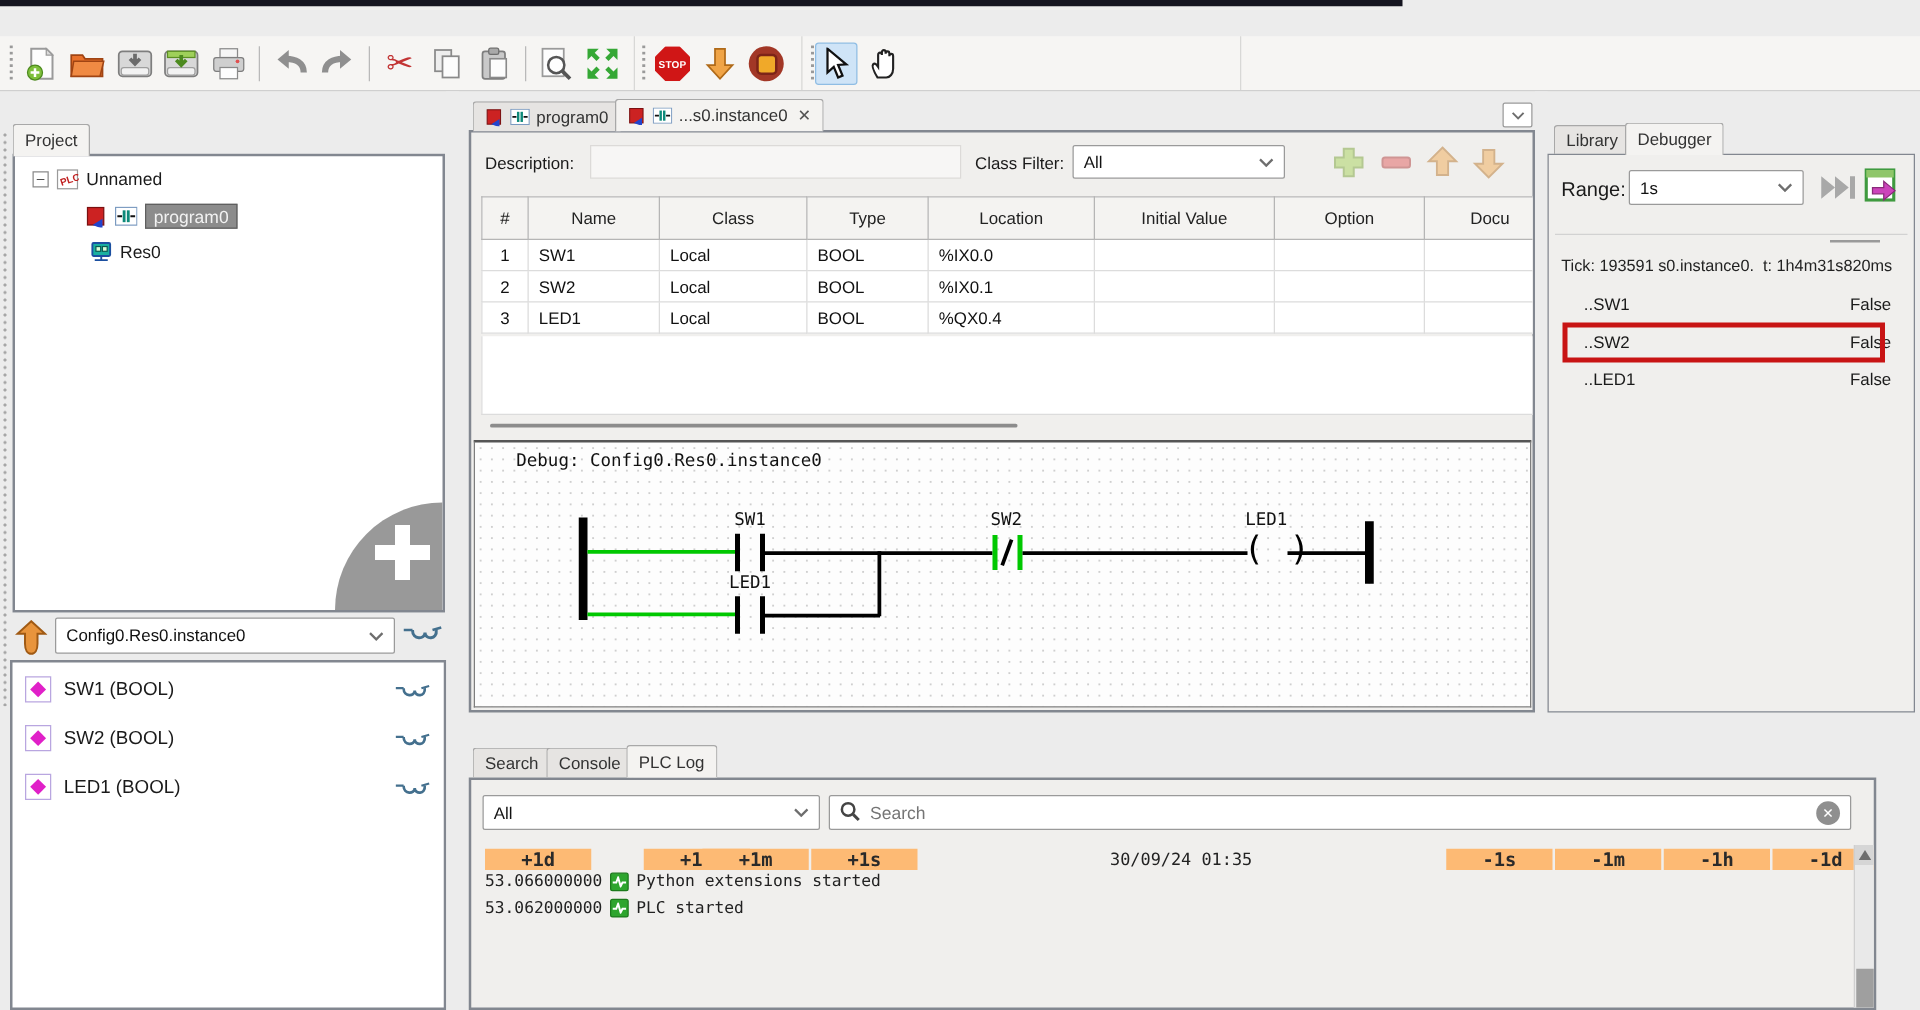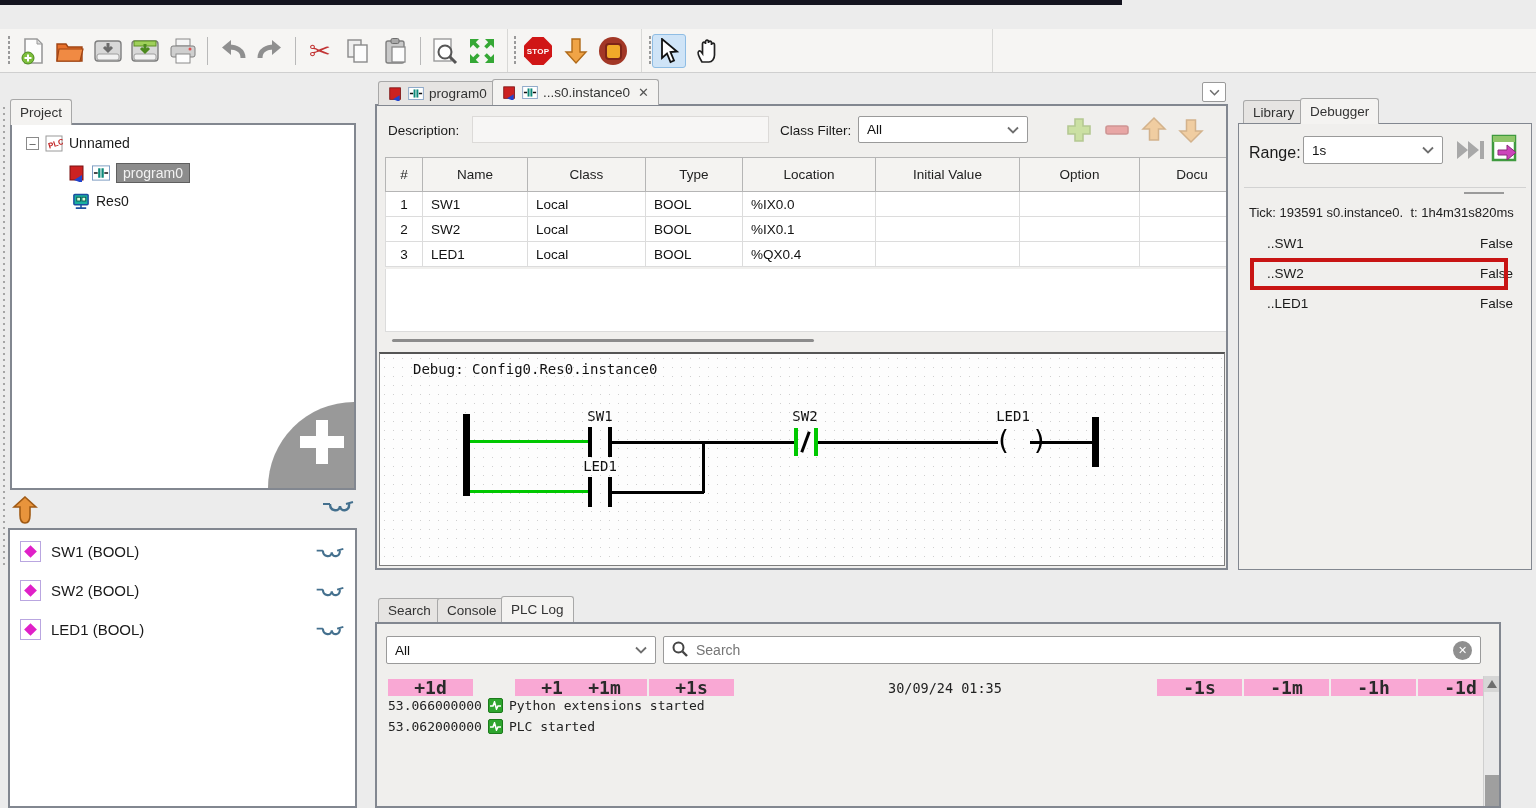--- a/index.html
+++ b/index.html
@@ -62,21 +62,21 @@
   .cbar { position:absolute; width:4px; height:30px; background:#000; }
   .cbar.green { background:#00c800; }
   .slash { position:absolute; width:3px; height:22px; background:#000; transform:rotate(20deg); }
   .paren { position:absolute; font-family:"DejaVu Sans Mono",monospace; font-size:27px; color:#000; letter-spacing:2px; }
 
   
   .dbg-row { position:absolute; display:flex; align-items:center; font-size:13.5px; }
   .red-box { position:absolute; border:4px solid #c81414; }
 
   
-  .time-btn { position:absolute; top:0; height:17px; background:#f9a8d4; color:#2a2a2a; font-family:"DejaVu Sans Mono",monospace; font-size:18px; font-weight:bold; display:flex; align-items:center; justify-content:center; border:none; }
+  .time-btn { position:absolute; top:0; height:17px; background:#fdba74; color:#2a2a2a; font-family:"DejaVu Sans Mono",monospace; font-size:15px; font-weight:bold; display:flex; align-items:center; justify-content:center; border:none; }
   .log-row { position:absolute; display:flex; align-items:center; gap:6px; font-family:"DejaVu Sans Mono",monospace; font-size:13px; color:#222; }
   .act-icon { width:15px; height:15px; background:#2ea52e; border:1px solid #1c7a1c; border-radius:2px; display:flex; align-items:center; justify-content:center; }
   .scrollbar { position:absolute; background:#e9e9e9; border-left:1px solid #cfcfcf; }
   .scroll-arrow { position:absolute; left:0; width:100%; height:16px; background:#d6d6d6; display:flex; align-items:center; justify-content:center; }
   .scroll-thumb { position:absolute; left:1px; background:#9f9f9f; }
 
   .clear-btn { width:19px; height:19px; border-radius:50%; background:#8f8f8f; color:#fff; font-size:11px; display:flex; align-items:center; justify-content:center; }
   input.search { border:none; outline:none; font-size:14px; flex:1; background:transparent; color:#333; font-family:"Liberation Sans",sans-serif; }
   .splitter-v { position:absolute; top:73px; width:10px; height:735px; background:#ececec; }
 </style>
@@ -255,20 +255,28 @@
     <div class="quarter-disc" style="right:0; bottom:0;">
       <div class="plus-v"></div>
       <div class="plus-h"></div>
     </div>
   </div>
 
   <div style="position:absolute; left:12px; top:496px;">
     <svg width="26" height="28" viewBox="0 0 26 28">
         <path d="M13 1 L24 11 h-6 v8 c0 5-2 8-5 8 s-5-3-5-8 v-8 H2 z" fill="#e8943c" stroke="#a05a14" stroke-width="1.6"></path>
       </svg>
+  </div>
+  <div class="dropdown" style="left:44px; top:494px; width:272px; height:29px;">
+    <span>Config0.Res0.instance0</span>
+    <span class="chev">
+        <svg width="12" height="8" viewBox="0 0 12 8">
+          <path d="M1 1.5 L6 6.5 L11 1.5" fill="none" stroke="#6e6e6e" stroke-width="1.8"></path>
+        </svg>
+      </span>
   </div>
   <div style="position:absolute; left:322px; top:500px;">
     <svg width="32" height="18" viewBox="0 0 32 18">
         <path d="M1 4 L8 4 M24 4 L31 2" stroke="#44708e" stroke-width="2" fill="none"></path>
         <path d="M8 4 C8 12 18 12 18 6 M18 6 C18 12 28 12 27 4" stroke="#44708e" stroke-width="2.4" fill="none"></path>
       </svg>
   </div>
 
   <div class="panel-box" style="left:8px; top:528px; width:349px; height:280px; border-width:2px;">
     <div class="var-item" style="left:10px; top:11px;">

